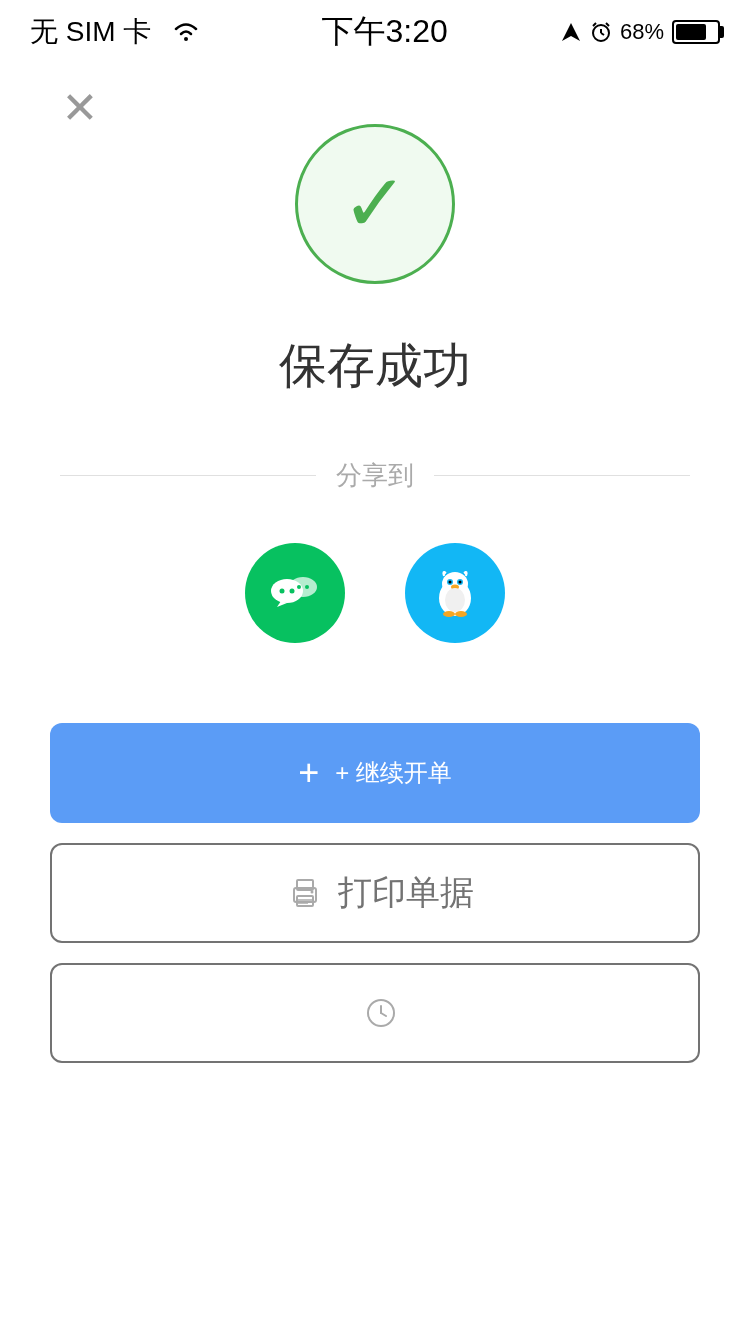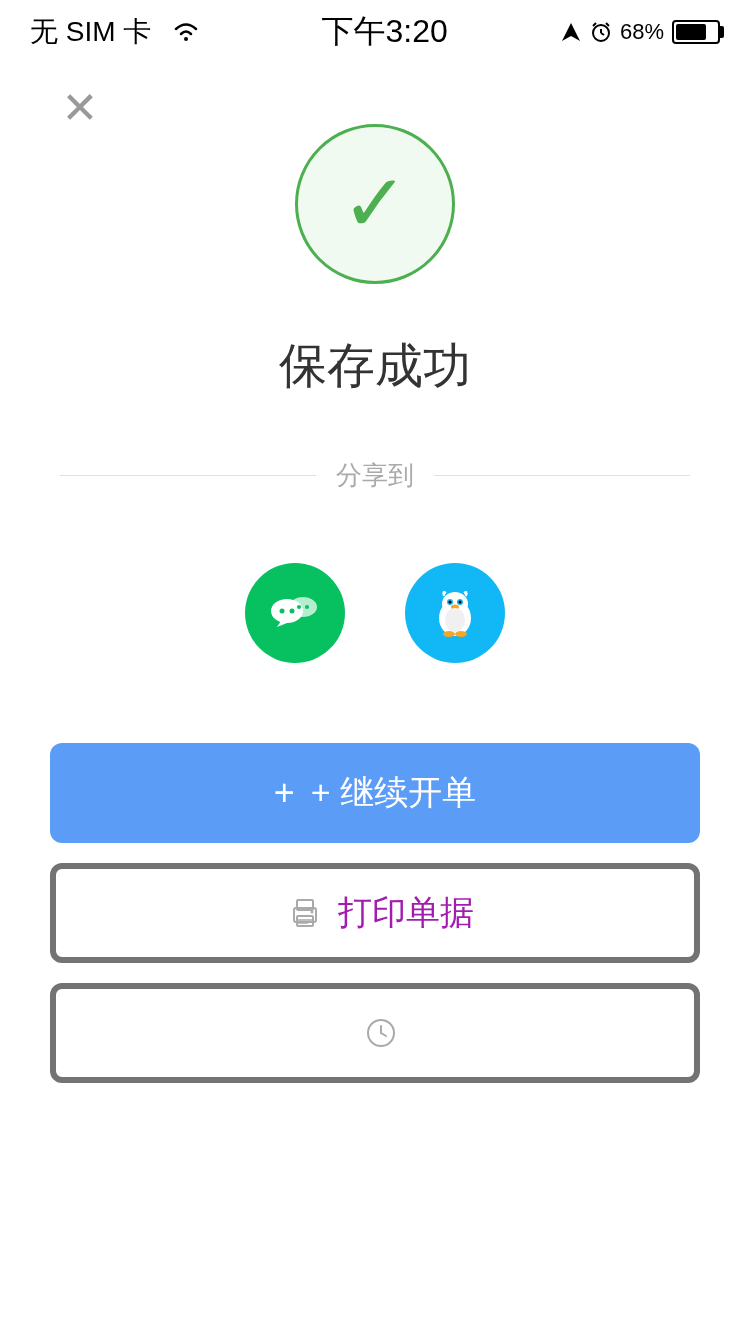--- a/index.html
+++ b/index.html
@@ -135,21 +135,21 @@
       color: #333;
       margin-bottom: 60px;
     }
 
     
     .divider-section {
       width: 100%;
       display: flex;
       align-items: center;
       padding: 0 60px;
-      margin-bottom: 70px;
+      margin-bottom: 50px;
       justify-content: space-between;
     }
 
     .divider-line {
       flex: 1;
       height: 1px;
       background: #e0e0e0;
     }
 
     .divider-label {
@@ -218,22 +218,22 @@
       outline: none;
     }
 
     .btn-primary {
       background: #5b9cf6;
       color: #ffffff;
     }
 
     .btn-secondary {
       background: #ffffff;
-      color: #a21caf;
-      border: 6px solid #737373;
+      color: #737373;
+      border: 2px solid #737373;
       padding-left: 12px;
     }
   </style>
 </head>
 <body>
 
 <div class="status-bar">
   <div class="status-left">
     <span>无 SIM 卡</span>
     <svg width="30" height="22" viewBox="0 0 30 22" fill="none">
@@ -319,21 +319,21 @@
         <ellipse cx="21" cy="48" rx="6" ry="3" fill="#f5a623"></ellipse>
         <ellipse cx="33" cy="48" rx="6" ry="3" fill="#f5a623"></ellipse>
       </svg>
     </div>
   </div>
 
   <div class="buttons-section">
 
     <button class="btn btn-primary">
       <span style="font-size:36px;">+</span>
-      <span style="font-size:34px;">+ 继续开单</span>
+      <span style="font-size:24px;">+ 继续开单</span>
     </button>
 
     <button class="btn btn-secondary">
       <svg width="34" height="34" viewBox="0 0 34 34" fill="none">
         <rect x="6" y="12" width="22" height="14" rx="2" stroke="#aaa" stroke-width="2"></rect>
         <rect x="9" y="4" width="16" height="10" rx="1" stroke="#aaa" stroke-width="2"></rect>
         <rect x="9" y="20" width="16" height="10" rx="1" stroke="#aaa" stroke-width="2"></rect>
         <line x1="10" y1="24" x2="24" y2="24" stroke="#aaa" stroke-width="1.5"></line>
         <line x1="10" y1="27" x2="20" y2="27" stroke="#aaa" stroke-width="1.5"></line>
         <circle cx="24" cy="16" r="1.5" fill="#aaa"></circle>

